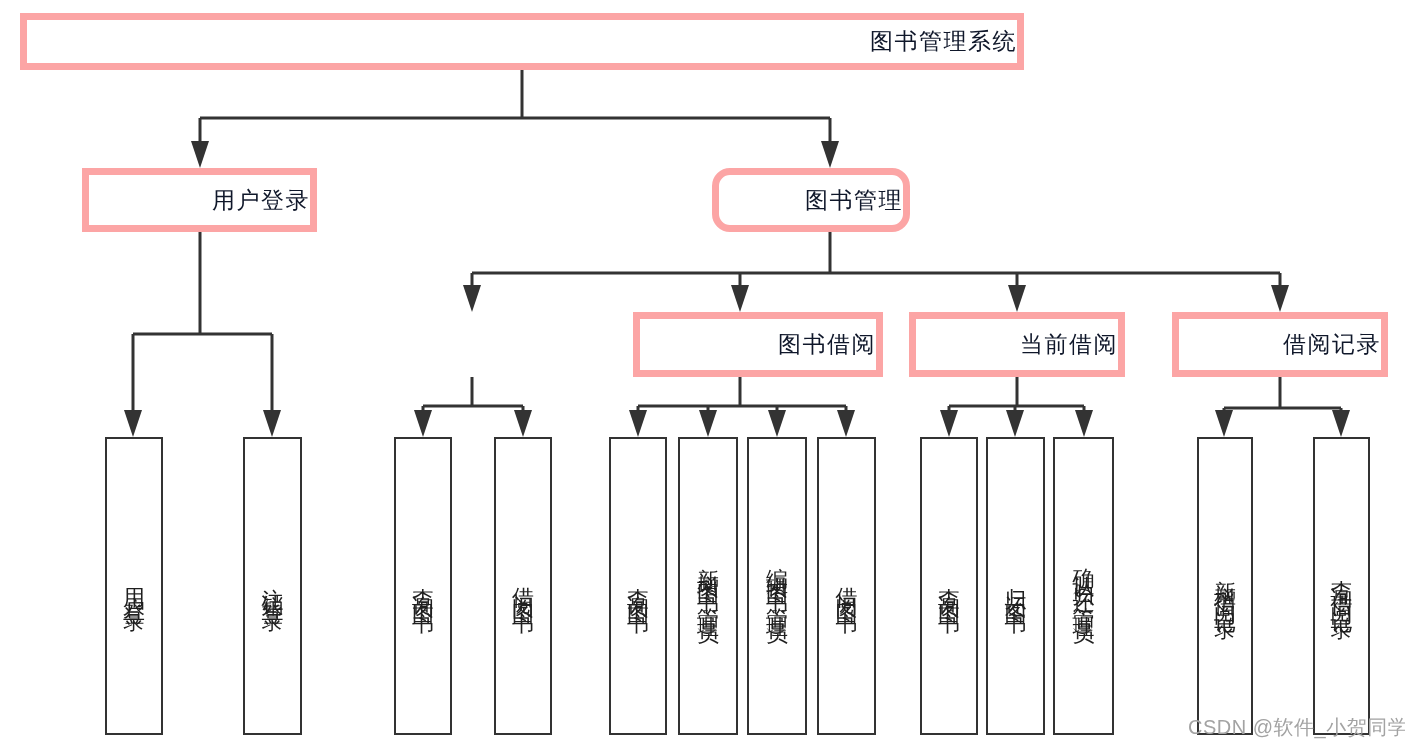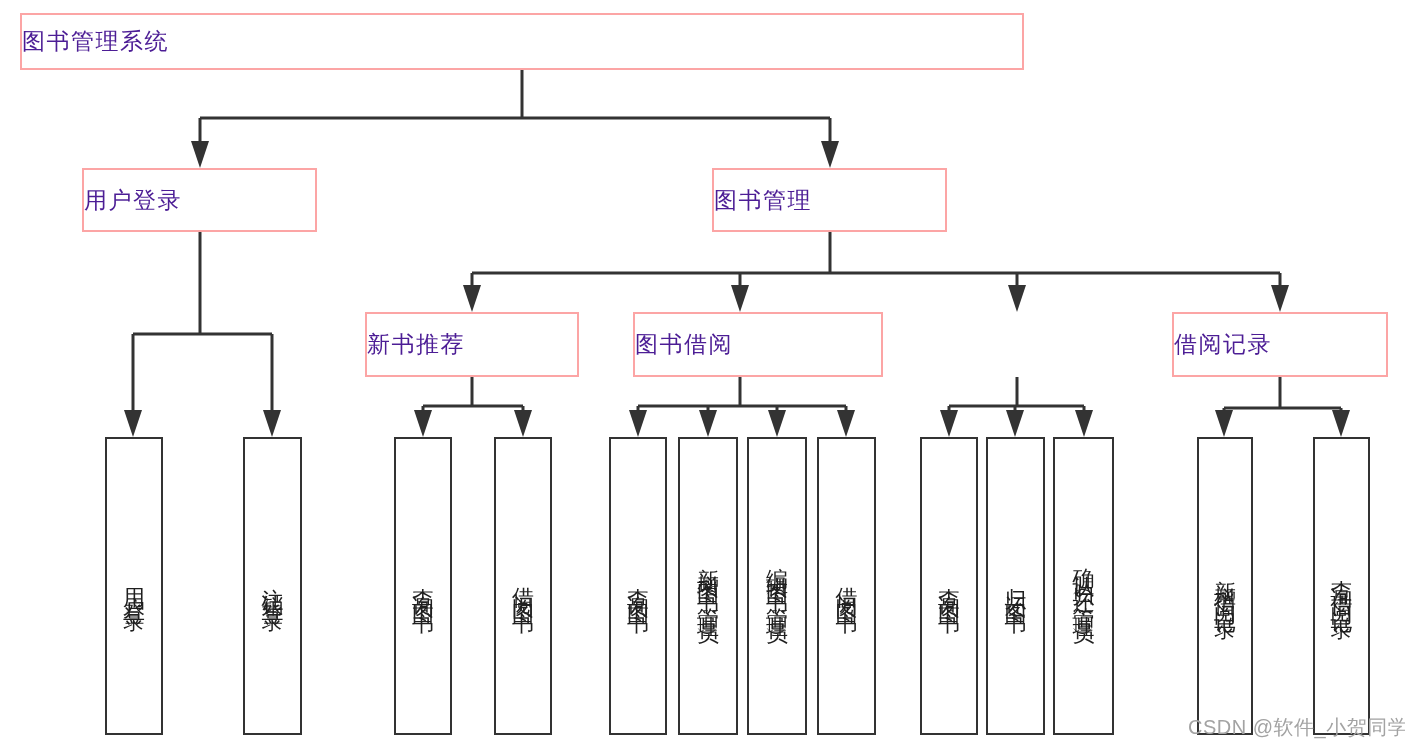--- a/index.html
+++ b/index.html
@@ -18,27 +18,27 @@
   #connectors {
     position: absolute;
     left: 0; top: 0;
     width: 1405px;
     height: 747px;
   }
   .hnode {
     position: absolute;
     box-sizing: border-box;
     background: #ffffff;
-    border: 2px solid #fca5a5;
+    border: 7px solid #fca5a5;
     display: flex;
     align-items: center;
-    justify-content: flex-start;
+    justify-content: flex-end;
     font-size: 23px;
     letter-spacing: 1.5px;
-    color: #4c1d95;
+    color: #0f172a;
     white-space: nowrap;
   }
   .leaf {
     position: absolute;
     top: 437px;
     height: 298px;
     box-sizing: border-box;
     background: #ffffff;
     border: 2.5px solid #333333;
     display: flex;
@@ -138,30 +138,30 @@
     </g>
   </svg>
 
   <div class="hnode" style="left:20px; top:13px; width:1004px; height:57px;">
     <span>图书管理系统</span>
   </div>
 
   <div class="hnode" style="left:82px; top:168px; width:235px; height:64px;">
     <span>用户登录</span>
   </div>
-  <div class="hnode" style="left:712px; top:168px; width:235px; height:64px;">
+  <div class="hnode" style="left:712px; top:168px; width:198px; height:64px;border-radius:18px;">
     <span>图书管理</span>
   </div>
 
-  <div class="hnode" style="left:365px; top:312px; width:214px; height:65px;">
-    <span>新书推荐</span>
-  </div>
   <div class="hnode" style="left:633px; top:312px; width:250px; height:65px;">
     <span>图书借阅</span>
   </div>
+  <div class="hnode" style="left:909px; top:312px; width:216px; height:65px;">
+    <span>当前借阅</span>
+  </div>
   <div class="hnode" style="left:1172px; top:312px; width:216px; height:65px;">
     <span>借阅记录</span>
   </div>
 
   <div class="leaf" style="left:105px; width:58px;">
     <span class="vtext">用户登录</span>
   </div>
   <div class="leaf" style="left:243px; width:59px;">
     <span class="vtext">注销登录</span>
   </div>

